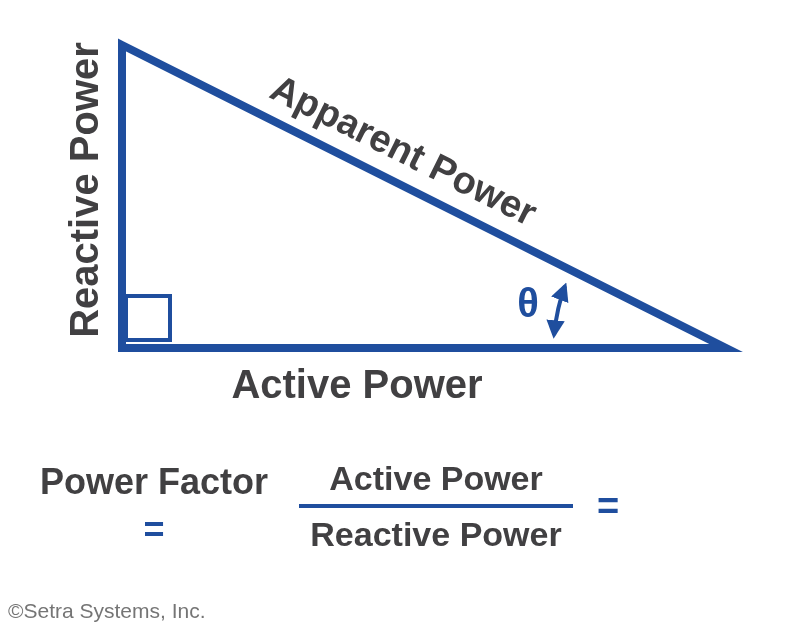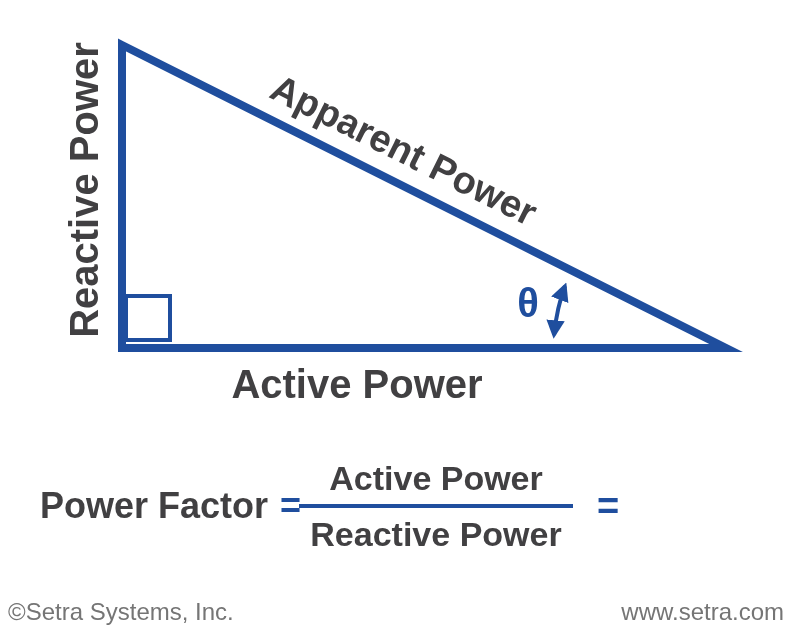--- a/index.html
+++ b/index.html
@@ -61,20 +61,21 @@
     gap: 12px;
     color: #414042;
     font-weight: bold;
     white-space: nowrap;
     line-height: 1;
   }
   .pf-group {
     left: 40px;
     transform: translateY(-50%);
     font-size: 36px;
+    flex-direction: column;
   }
   .cos-group {
     left: 597px;
     transform: translateY(-50%);
     font-size: 38px;
   }
   .equals-blue {
     color: #1F4E9E;
     font-weight: bold;
   }
@@ -96,21 +97,21 @@
     line-height: 1;
   }
   .frac-bar {
     width: 274px;
     height: 4px;
     background: #1F4E9E;
   }
   .footer-text {
     position: absolute;
     top: 598px;
-    font-size: 24px;
+    font-size: 21px;
     font-weight: 400;
     color: #757575;
     white-space: nowrap;
     line-height: 1.2;
   }
   .footer-left { left: 8px; }
   .footer-right { right: 8px; }
 </style>
 </head>
 <body>
@@ -149,15 +150,14 @@
     <div class="frac-bar"></div>
     <span class="frac-text">Reactive Power</span>
   </div>
 
   <div class="formula-part cos-group">
     <span class="equals-blue">=</span>
   </div>
 
   <div class="footer-text footer-left">©Setra Systems, Inc.</div>
 
-  <div class="footer-text footer-right">www.setra.com</div>
 
 </div>
 
 </body></html>

